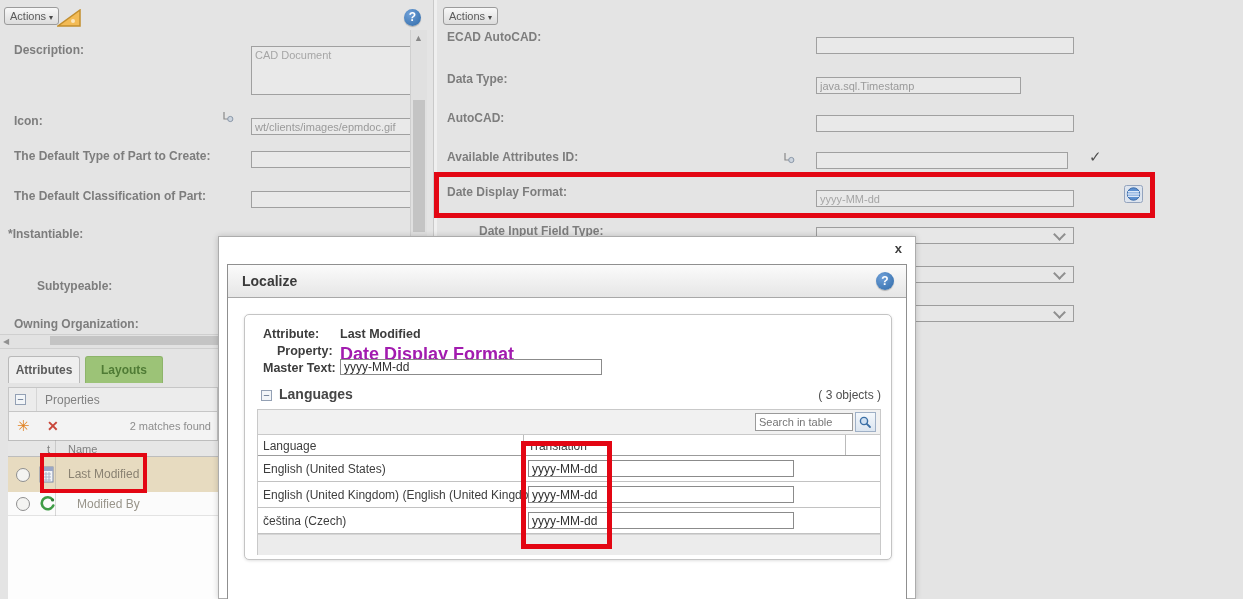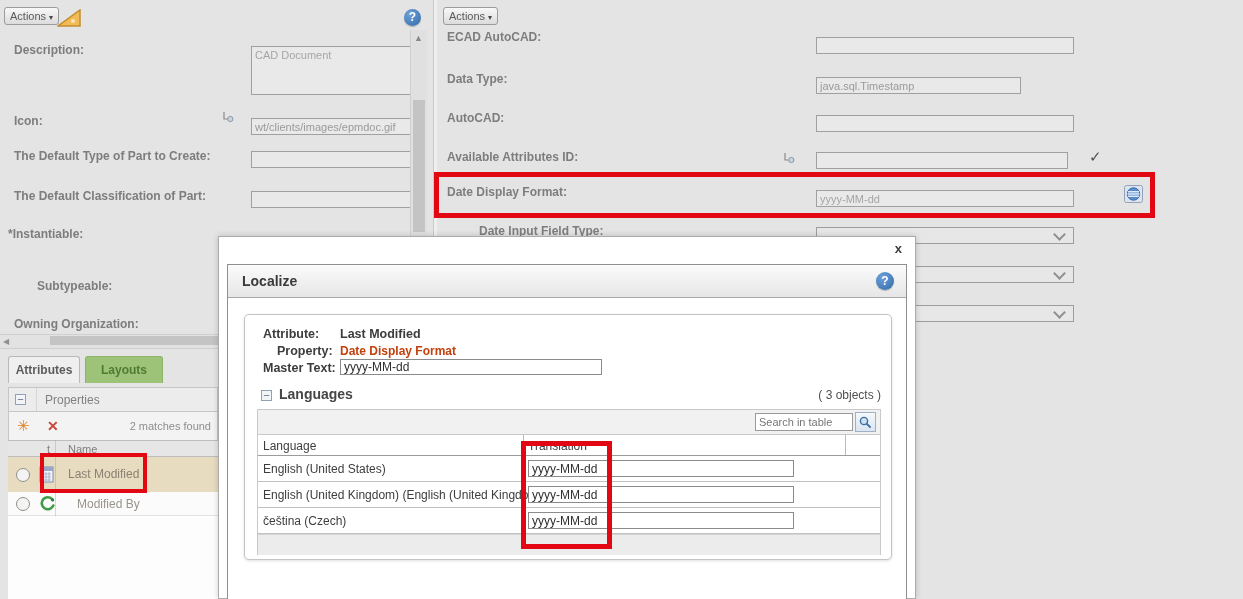--- a/index.html
+++ b/index.html
@@ -215,21 +215,21 @@
       <span class="txt" style="left:14px;top:8px;font-size:14px;font-weight:bold;color:#3a3a3a;">Localize</span>
       <span class="help-ic" style="right:12px;top:7px;width:18px;height:18px;line-height:18px;">?</span>
     </div>
 
     <div class="abs" style="left:16px;top:49px;width:648px;height:246px;border:1px solid #c4c4c4;border-radius:5px;background:#fff;box-shadow:0 1px 3px rgba(0,0,0,.12);box-sizing:border-box;">
 
       <span class="txt" style="left:18px;top:12px;font-size:12.5px;font-weight:bold;color:#3c3c3c;">Attribute:</span>
       <span class="txt" style="left:95px;top:12px;font-size:12.5px;font-weight:bold;color:#3c3c3c;">Last Modified</span>
 
       <span class="txt" style="left:18px;top:29px;font-size:12.5px;font-weight:bold;color:#3c3c3c;padding-left:14px;">Property:</span>
-      <span class="txt" style="left:95px;top:29px;font-size:12px;font-weight:bold;color:#c2410c;">Date Display Format</span>
+      <span class="txt" style="left:95px;top:29px;font-size:18px;font-weight:bold;color:#a21caf;">Date Display Format</span>
 
       <span class="txt" style="left:18px;top:46px;font-size:12.5px;font-weight:bold;color:#3c3c3c;">Master Text:</span>
       <input class="inp white" style="left: 95px; top: 44px; width: 262px; height: 16px;" value="yyyy-MM-dd">
 
       <span class="minusbox" style="left:16px;top:75px;">−</span>
       <span class="txt" style="left:34px;top:71px;font-size:14px;font-weight:bold;color:#464646;">Languages</span>
       <span class="txt" style="right:10px;top:73px;font-size:12px;color:#4f4f4f;">( 3 objects )</span>
 
       <div class="abs" style="left:12px;top:94px;width:624px;height:146px;border:1px solid #c9c9c9;box-sizing:border-box;">
 

